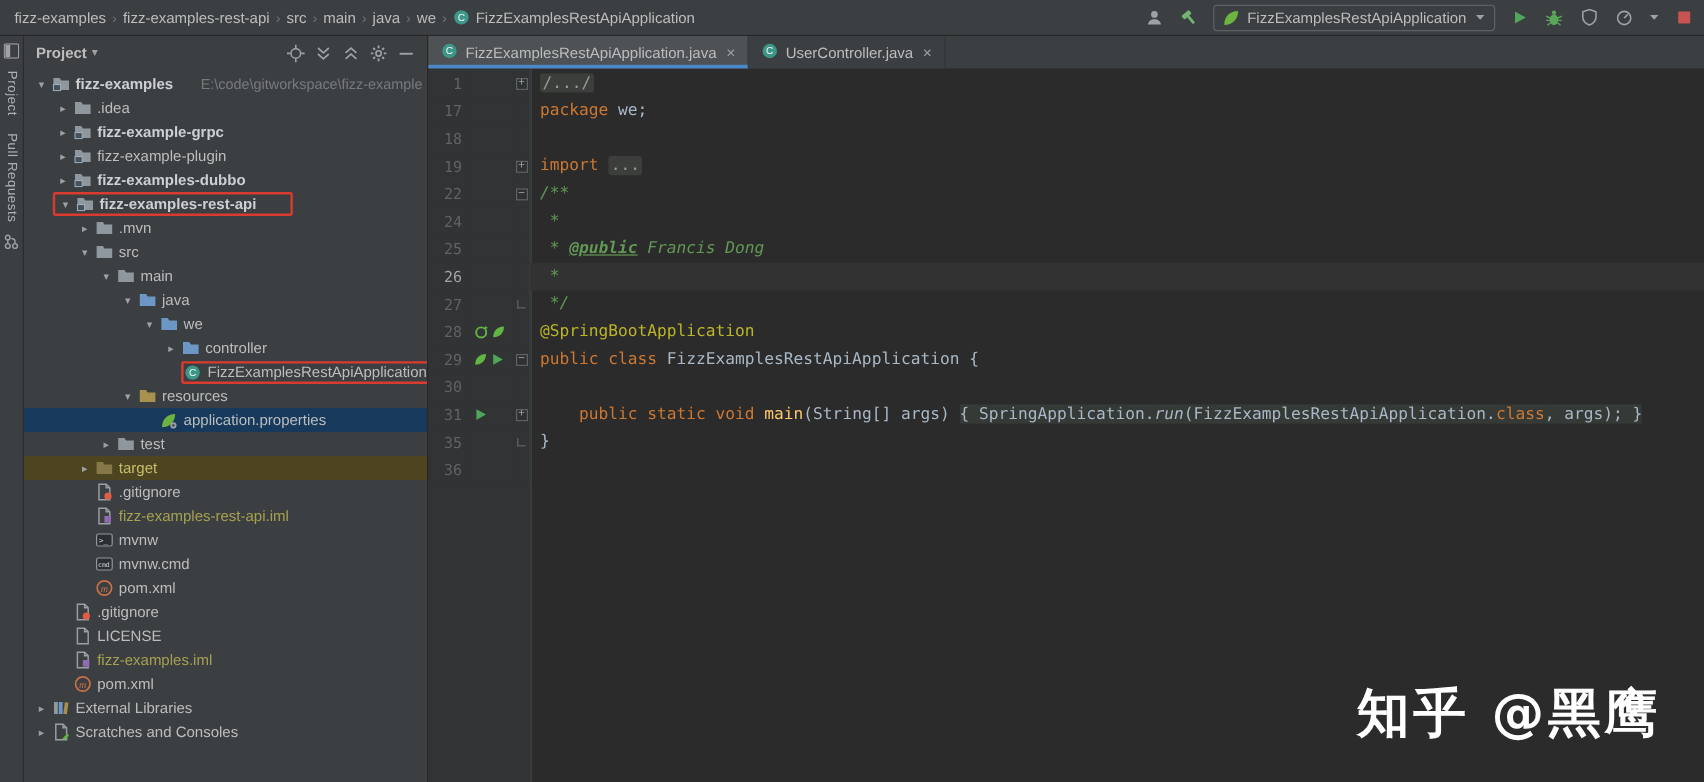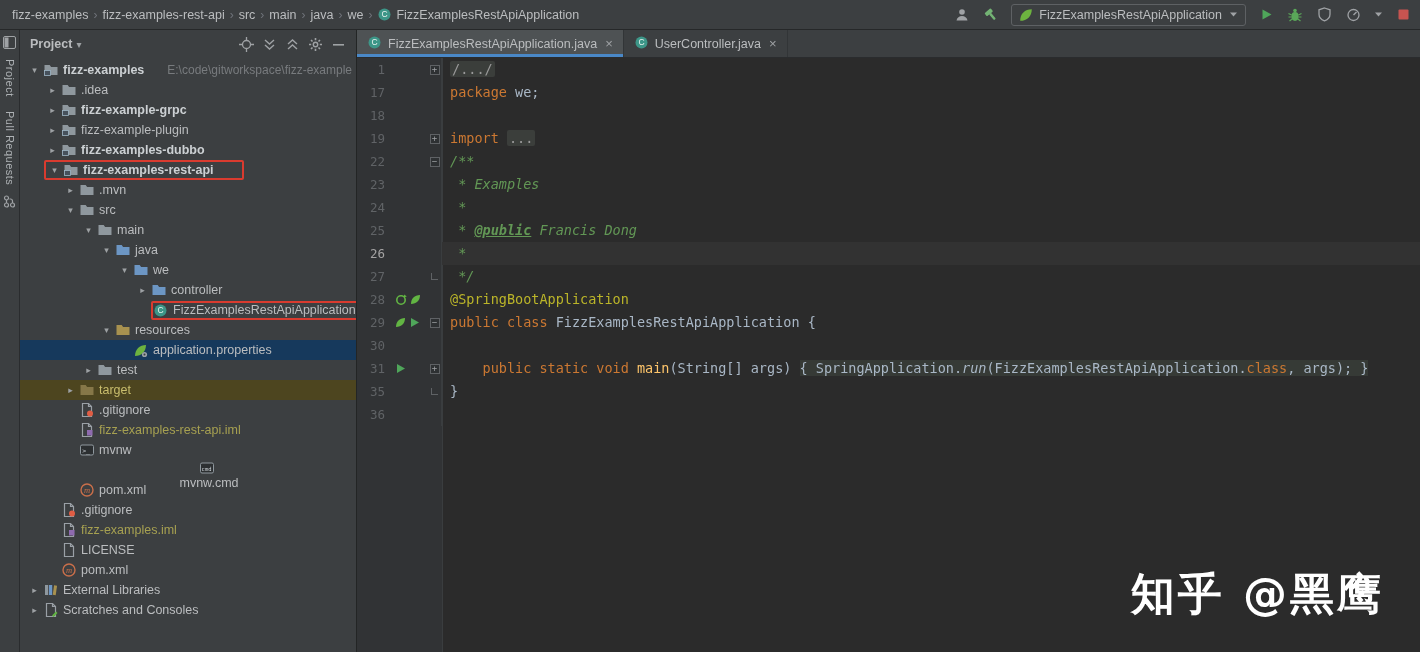--- a/index.html
+++ b/index.html
@@ -435,21 +435,21 @@
           <div class="trow" style="padding-left: 42px;">
             <span class="chev"></span>
             <span class="ticon">
               <svg width="16" height="16" viewBox="0 0 16 16">
                 <rect x="1.5" y="3" width="13" height="10" rx="1.5" fill="#2c2f31" stroke="#8f989e"></rect>
                 <text x="3.2" y="10.8" font-size="6.5" font-family="monospace" fill="#cdd3d8">&gt;_</text>
               </svg>
             </span>
             <span class="lbl">mvnw</span>
           </div>
-          <div class="trow" style="padding-left: 42px; flex-direction: column;">
+          <div class="trow" style="padding-left: 42px;">
             <span class="chev"></span>
             <span class="ticon">
               <svg width="16" height="16" viewBox="0 0 16 16">
                 <rect x="1.5" y="3" width="13" height="10" rx="1.5" fill="#2c2f31" stroke="#8f989e"></rect>
                 <text x="2.6" y="10.5" font-size="5.5" font-family="monospace" fill="#cdd3d8">cmd</text>
               </svg>
             </span>
             <span class="lbl">mvnw.cmd</span>
           </div>
           <div class="trow" style="padding-left: 42px;">
@@ -466,40 +466,40 @@
             <span class="chev"></span>
             <span class="ticon">
               <svg width="16" height="16" viewBox="0 0 16 16">
                 <path d="M3.5 1.5h6l3 3v10h-9z" fill="none" stroke="#9aa0a6" stroke-width="1.2"></path>
                 <path d="M9.5 1.5v3h3" fill="none" stroke="#9aa0a6" stroke-width="1.2"></path>
                 <circle cx="11" cy="11.5" r="3" fill="#e05d44"></circle>
               </svg>
             </span>
             <span class="lbl">.gitignore</span>
           </div>
+          <div class="trow" style="padding-left: 24px;">
+            <span class="chev"></span>
+            <span class="ticon">
+              <svg width="16" height="16" viewBox="0 0 16 16">
+                <path d="M3.5 1.5h6l3 3v10h-9z" fill="none" stroke="#9aa0a6" stroke-width="1.2"></path>
+                <path d="M9.5 1.5v3h3" fill="none" stroke="#9aa0a6" stroke-width="1.2"></path>
+              </svg>
+            </span>
+            <span class="lbl">LICENSE</span>
+          </div>
           <div class="trow dim" style="padding-left: 24px;">
             <span class="chev"></span>
             <span class="ticon">
               <svg width="16" height="16" viewBox="0 0 16 16">
                 <path d="M3.5 1.5h6l3 3v10h-9z" fill="none" stroke="#9aa0a6" stroke-width="1.2"></path>
                 <path d="M9.5 1.5v3h3" fill="none" stroke="#9aa0a6" stroke-width="1.2"></path>
                 <rect x="8" y="8" width="5.5" height="5.5" fill="#8f6bb0"></rect>
               </svg>
             </span>
             <span class="lbl">fizz-examples.iml</span>
-          </div>
-          <div class="trow" style="padding-left: 24px;">
-            <span class="chev"></span>
-            <span class="ticon">
-              <svg width="16" height="16" viewBox="0 0 16 16">
-                <path d="M3.5 1.5h6l3 3v10h-9z" fill="none" stroke="#9aa0a6" stroke-width="1.2"></path>
-                <path d="M9.5 1.5v3h3" fill="none" stroke="#9aa0a6" stroke-width="1.2"></path>
-              </svg>
-            </span>
-            <span class="lbl">LICENSE</span>
           </div>
           <div class="trow" style="padding-left: 24px;">
             <span class="chev"></span>
             <span class="ticon">
               <svg width="16" height="16" viewBox="0 0 16 16">
                 <circle cx="8" cy="8" r="6" fill="none" stroke="#c96f4a" stroke-width="1.4"></circle>
                 <text x="8" y="11" text-anchor="middle" font-size="8.5" font-style="italic" font-family="serif" fill="#c96f4a">m</text>
               </svg>
             </span>
             <span class="lbl">pom.xml</span>
@@ -577,26 +577,20 @@
             </span>
             <span class="code"><span class="s-kw">import</span><span class="s-pl"> </span><span class="s-fold">...</span></span>
           </div>
           <div class="eline">
             <span class="lnum">22</span>
             <span class="gicons"></span>
             <span class="foldc">
               <span class="fm">−</span>
             </span>
             <span class="code"><span class="s-doc">/**</span></span>
-          </div>
-          <div class="eline">
-            <span class="lnum">23</span>
-            <span class="gicons"></span>
-            <span class="foldc"></span>
-            <span class="code"><span class="s-doc"> * Examples</span></span>
           </div>
           <div class="eline">
             <span class="lnum">24</span>
             <span class="gicons"></span>
             <span class="foldc"></span>
             <span class="code"><span class="s-doc"> *</span></span>
           </div>
           <div class="eline">
             <span class="lnum">25</span>
             <span class="gicons"></span>

